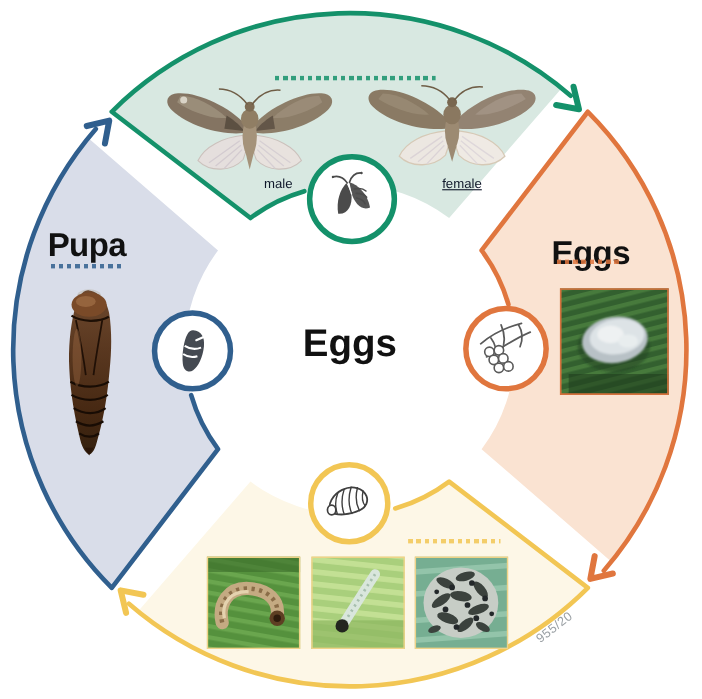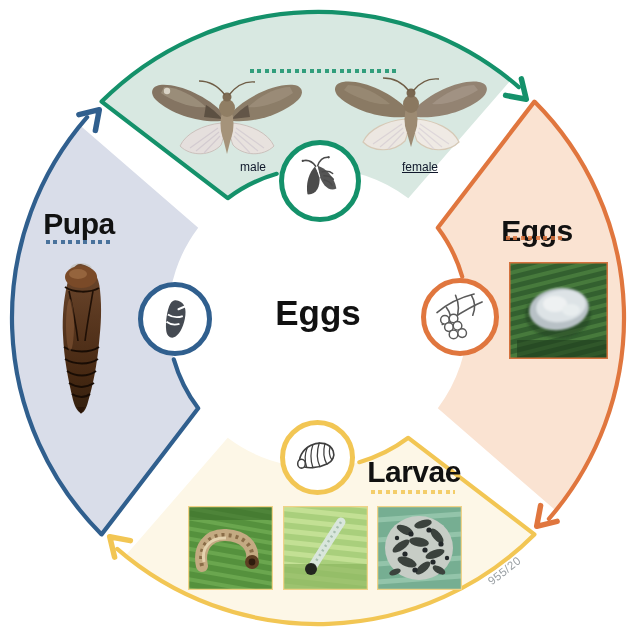--- a/index.html
+++ b/index.html
@@ -141,23 +141,20 @@
         <circle cx="18" cy="45" r="6.5"></circle>
           <circle cx="31" cy="43" r="6.5"></circle>
         <circle cx="24" cy="56" r="6.5"></circle>
           <circle cx="37" cy="54" r="6.5"></circle>
         <circle cx="31" cy="67" r="6.5"></circle>
           <circle cx="44" cy="65" r="6.5"></circle>
       </g>
     </svg>
   </div>
 
-  <div class="label" style="left:414px;top:455px;">
-    <span>Larvae</span>
-  </div>
   <div class="dots" style="left: 371px; top: 490px; width: 84px; --c: #f2c654; color: rgb(242, 198, 84);"></div>
 
   <svg class="photo" style="left:188px;top:506px;" width="85" height="84" viewBox="0 0 85 84">
     <defs>
       <pattern id="leafA" width="10" height="10" patternUnits="userSpaceOnUse" patternTransform="rotate(100)">
         <rect width="10" height="10" fill="#55913d"></rect>
           <rect width="4" height="10" fill="#6aa64e"></rect>
       </pattern>
     </defs>
     <rect width="85" height="84" fill="url(#leafA)"></rect>

